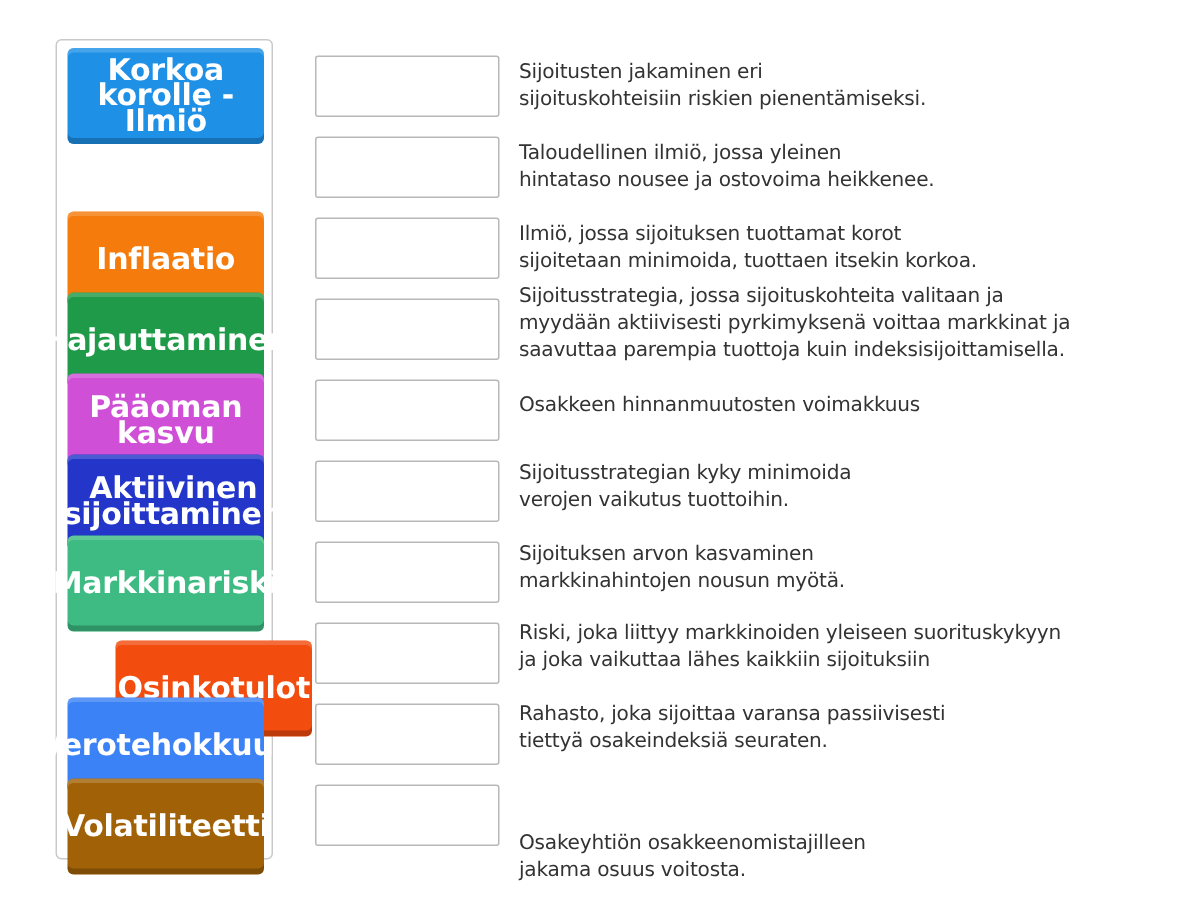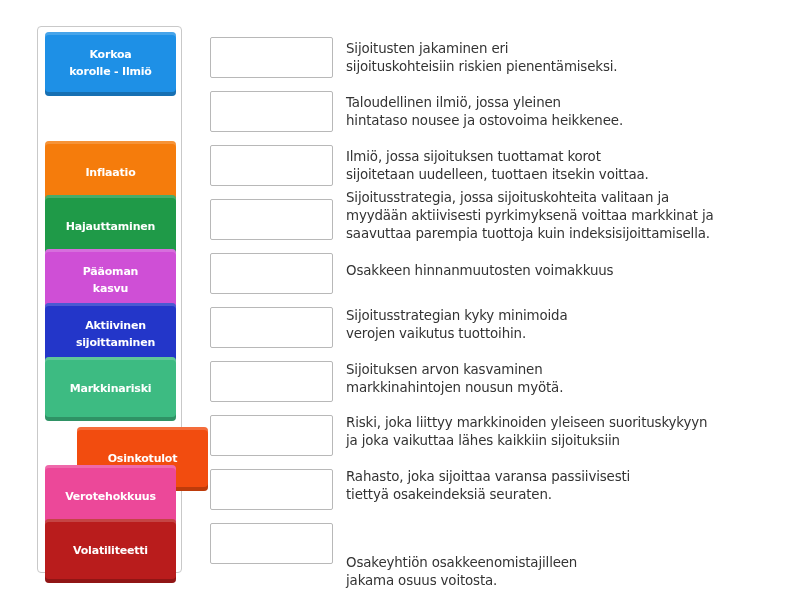--- a/index.html
+++ b/index.html
@@ -10,21 +10,21 @@
     }
     .tile-panel {
       position: absolute; left: 37px; top: 26px; width: 145px; height: 547px;
       border: 1px solid #c9c9c9; border-radius: 4px; background: #fff;
       box-sizing: border-box;
     }
     .tile {
       position: absolute; left: 7px; width: 131px; height: 64px;
       border-radius: 4px; box-sizing: border-box;
       display: flex; align-items: center; justify-content: center; text-align: center;
-      color: #fff; font-weight: bold; font-size: 11px; line-height: 17px;
+      color: #fff; font-weight: bold; font-size: 20px; line-height: 17px;
       box-shadow: inset 0 -4px 0 rgba(0,0,0,0.22), inset 0 3px 0 rgba(255,255,255,0.18);
       cursor: grab; padding: 0 2px 2px 2px;
       letter-spacing: -0.2px;
     }
     .drop {
       position: absolute; left: 210px; width: 123px; height: 41px;
       border: 1px solid #b8b8b8; border-radius: 2px; box-sizing: border-box; background: #fff;
     }
     .desc {
       position: absolute; left: 346px; width: 440px;
@@ -40,22 +40,22 @@
   <div class="tile" style="top:5px; background:#1e90e6; white-space:pre-line;">Korkoa
 korolle - Ilmiö</div>
   <div class="tile" style="top:114px; background:#f57c0c;">Inflaatio</div>
   <div class="tile" style="top:168px; background:#1f9a48;">Hajauttaminen</div>
   <div class="tile" style="top:222px; background:#cf4fd6; white-space:pre-line;">Pääoman
 kasvu</div>
   <div class="tile" style="top:276px; background:#2336c9; white-space:pre-line;padding-left:12px;">Aktiivinen
 sijoittaminen</div>
   <div class="tile" style="top:330px; background:#3dbb82;">Markkinariski</div>
   <div class="tile" style="top:400px; background:#f24c0f;margin-left:32px;">Osinkotulot</div>
-  <div class="tile" style="top:438px; background:#ec4899;">Verotehokkuus</div>
-  <div class="tile" style="top:492px; background:#b91c1c;">Volatiliteetti</div>
+  <div class="tile" style="top:438px; background:#3b82f6;">Verotehokkuus</div>
+  <div class="tile" style="top:492px; background:#a16207;">Volatiliteetti</div>
 </div>
 
 <div>
   <div class="drop" style="top:37px;"></div>
   <div class="drop" style="top:91px;"></div>
   <div class="drop" style="top:145px;"></div>
   <div class="drop" style="top:199px;"></div>
   <div class="drop" style="top:253px;"></div>
   <div class="drop" style="top:307px;"></div>
   <div class="drop" style="top:361px;"></div>
@@ -63,21 +63,21 @@
   <div class="drop" style="top:469px;"></div>
   <div class="drop" style="top:523px;"></div>
 </div>
 
 <div>
   <div class="desc" style="top:37px; height:41px;">Sijoitusten jakaminen eri
 sijoituskohteisiin riskien pienentämiseksi.</div>
   <div class="desc" style="top:91px; height:41px;">Taloudellinen ilmiö, jossa yleinen
 hintataso nousee ja ostovoima heikkenee.</div>
   <div class="desc" style="top:145px; height:41px;">Ilmiö, jossa sijoituksen tuottamat korot
-sijoitetaan uudelleen, tuottaen itsekin voittaa.</div>
+sijoitetaan minimoida, tuottaen itsekin korkoa.</div>
   <div class="desc" style="top:189px; height:54px;">Sijoitusstrategia, jossa sijoituskohteita valitaan ja
 myydään aktiivisesti pyrkimyksenä voittaa markkinat ja
 saavuttaa parempia tuottoja kuin indeksisijoittamisella.</div>
   <div class="desc" style="top:253px; height:36px;">Osakkeen hinnanmuutosten voimakkuus</div>
   <div class="desc" style="top:307px; height:36px;">Sijoitusstrategian kyky minimoida
 verojen vaikutus tuottoihin.</div>
   <div class="desc" style="top:361px; height:36px;">Sijoituksen arvon kasvaminen
 markkinahintojen nousun myötä.</div>
   <div class="desc" style="top:414px; height:36px;">Riski, joka liittyy markkinoiden yleiseen suorituskykyyn
  ja joka vaikuttaa lähes kaikkiin sijoituksiin</div>

